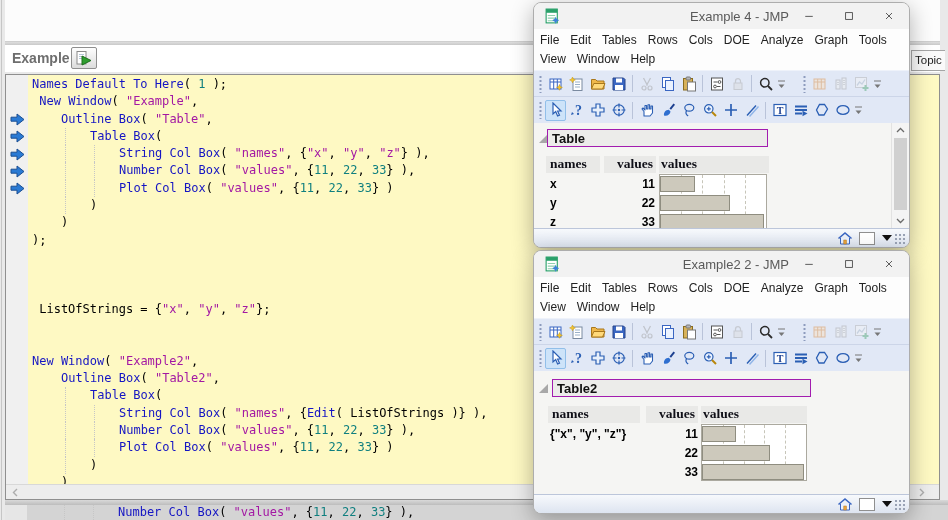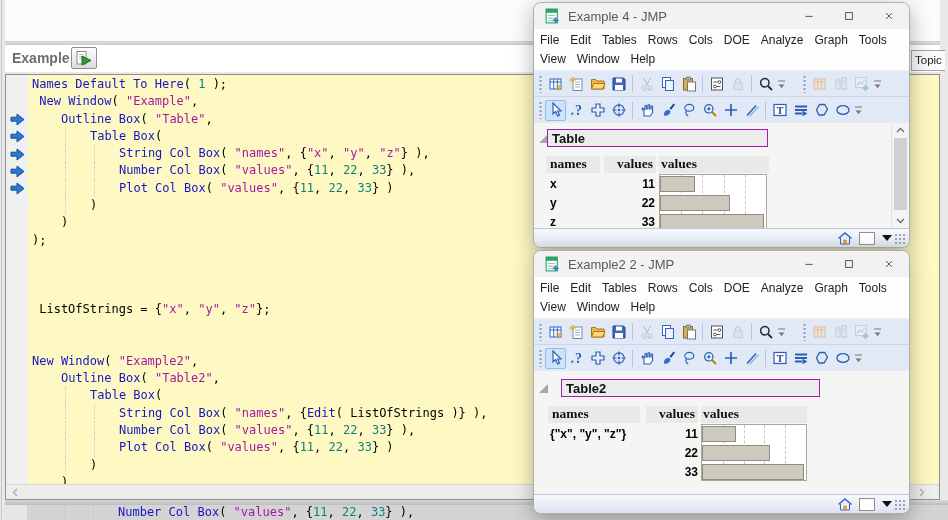--- a/index.html
+++ b/index.html
@@ -30,21 +30,21 @@
   .mk{position:absolute;left:4px;width:15px;height:13px;}
   .hscroll{position:absolute;left:0;right:0;bottom:0;height:15px;background:#ededed;border-top:1px solid #d8d8d8;}
   .hs-left{position:absolute;left:4px;top:2px;} .hs-right{position:absolute;right:12px;top:2px;}
   .ed-divider{position:absolute;left:5px;top:500px;width:943px;height:5px;background:linear-gradient(#d9d9d9,#bdbdbd);}
   .ed-bottom{position:absolute;left:5px;top:505px;width:943px;height:15px;background:#d4d4d4;overflow:hidden;
              font-family:"DejaVu Sans Mono","Liberation Mono",monospace;font-size:12px;line-height:15px;}
   .ed-bottom .bgut{position:absolute;left:0;top:0;bottom:0;width:22px;background:#e6e6e6;}
   
   .jmp-window{position:absolute;width:377px;border:1px solid #adadad;border-radius:8px;overflow:hidden;
               background:#f4f4f2;box-shadow:0 6px 22px rgba(0,0,0,.30);display:flex;flex-direction:column;}
-  .titlebar{height:26px;background:#f2f2f2;display:flex;align-items:center;flex:0 0 auto;}
+  .titlebar{height:26px;background:#f2f2f2;display:flex;align-items:center;flex:0 0 auto;text-align:right;}
   .titlebar .appicon{margin:0 7px 0 10px;width:17px;height:17px;}
   .titlebar .ttl{font-size:13px;color:#5a5a5a;flex:1 1 auto;white-space:nowrap;}
   .wbtn{width:40px;height:26px;display:flex;align-items:center;justify-content:center;flex:0 0 auto;}
   .menubar{background:#fdfdfd;padding:1px 4px 2px 6px;flex:0 0 auto;}
   .mrow{display:flex;height:19px;align-items:center;}
   .mitem{font-size:12px;color:#222;margin-right:11px;white-space:nowrap;cursor:default;}
   .tbar{height:26px;background:#e1e8f6;display:flex;align-items:center;padding:0 3px;flex:0 0 auto;border-top:1px solid #eef2fa;}
   .tbar2{height:27px;border-top:1px solid #ccd5e8;}
   .ti{width:21px;height:21px;display:flex;align-items:center;justify-content:center;border-radius:2px;flex:0 0 auto;}
   .ti.sel{background:#cde3f9;border:1px solid #92bfe9;}
@@ -714,21 +714,21 @@
             <path d="M1.5 8.5L4.5 12l3-3.5z" fill="#777"></path>
           </svg>
         </span>
       </div>
       <div class="content">
         <span class="outline-tri" style="left: 4px; top: 12px;">
           <svg width="11" height="11" viewBox="0 0 11 11">
             <path d="M10 1v9H1z" fill="#a8a8a8"></path>
           </svg>
         </span>
-        <div class="outline-box" style="left: 27px; top: 8px; width: 259px;">Table2</div>
+        <div class="outline-box" style="left: 18px; top: 8px; width: 259px;">Table2</div>
         <div class="th-cell" style="left: 14px; top: 35px; width: 92px; padding-left: 4px;">names</div>
         <div class="th-cell" style="left: 112px; top: 35px; width: 52px; text-align: right; padding-right: 3px;">values</div>
         <div class="th-cell" style="left: 167px; top: 35px; width: 106px; padding-left: 2px;">values</div>
         <div class="td-name" style="left: 16px; top: 54px; width: 92px;">{"x", "y", "z"}</div>
         <div class="td-val" style="left: 118px; top: 54px; width: 46px;">11</div>
         <div class="td-name" style="left: 16px; top: 73px; width: 92px;"></div>
         <div class="td-val" style="left: 118px; top: 73px; width: 46px;">22</div>
         <div class="td-name" style="left: 16px; top: 92px; width: 92px;"></div>
         <div class="td-val" style="left: 118px; top: 92px; width: 46px;">33</div>
         <div class="plotbox" style="left: 167px; top: 53px; width: 106px; height: 57px;">

